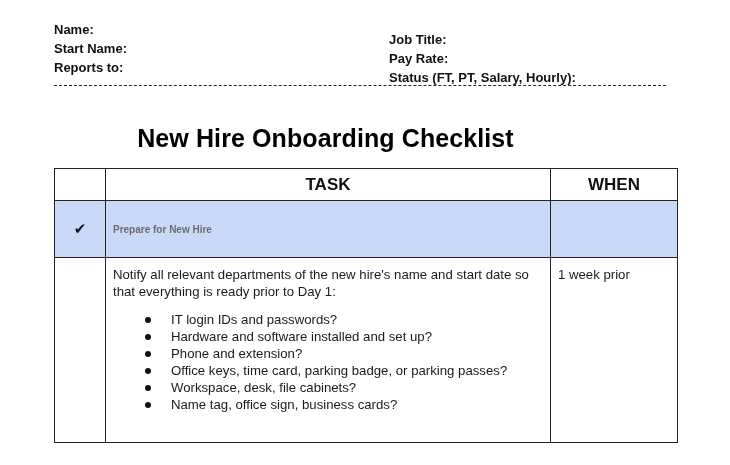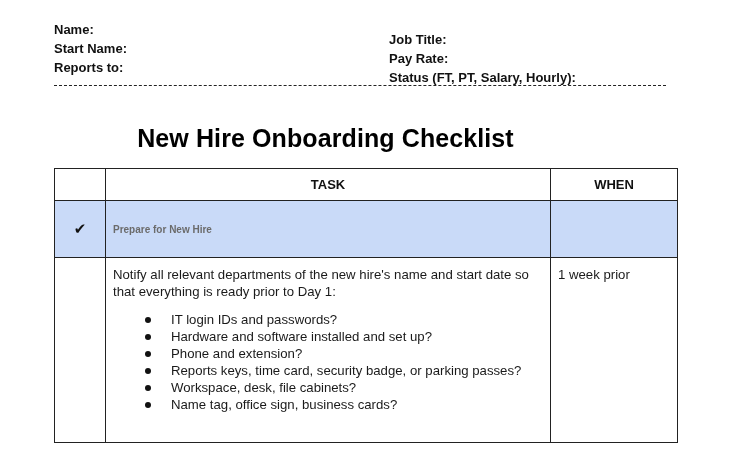--- a/index.html
+++ b/index.html
@@ -22,21 +22,21 @@
     table.checklist {
       position: absolute; left: 54px; top: 168px; width: 623px;
       border-collapse: collapse; table-layout: fixed; font-size: 13.2px;
     }
     table.checklist td, table.checklist th {
       border: 1.3px solid #222; vertical-align: top; padding: 0;
     }
     col.c1 { width: 51px; }
     col.c2 { width: 445px; }
     col.c3 { width: 127px; }
-    th { font-weight: bold; font-size: 13px; height: 31px; text-align: center; vertical-align: middle !important; margin-top: 36px; }
+    th { font-weight: bold; font-size: 17px; height: 31px; text-align: center; vertical-align: middle !important; margin-top: 36px; }
     tr.section td { background: #c9daf8; height: 56px; vertical-align: middle; }
     .check { text-align: center; font-size: 15px; color: #111; }
     .section-label { color: #6b6b6b; font-weight: bold; font-size: 10px; padding-left: 7px !important; }
     .task { padding: 8px 8px 6px 7px !important; line-height: 17px; color: #1a1a1a; }
     .when { padding: 8px 8px 6px 7px !important; line-height: 17px; color: #1a1a1a; }
     tr.row1 td { height: 47px; }
     tr.row2 td { height: 170px; }
     ul.sub { margin: 11px; padding-left: 47px; list-style: none; }
     ul.sub li { position: relative; line-height: 17px; }
     ul.sub li .bullet {
@@ -78,21 +78,21 @@
     <td></td>
   </tr>
   <tr class="row2">
     <td></td>
     <td class="task">
       <div>Notify all relevant departments of the new hire's name and start date so that everything is ready prior to Day 1:</div>
       <ul class="sub">
         <li><span class="bullet"></span><span>IT login IDs and passwords?</span></li>
         <li><span class="bullet"></span><span>Hardware and software installed and set up?</span></li>
         <li><span class="bullet"></span><span>Phone and extension?</span></li>
-        <li><span class="bullet"></span><span>Reports keys, time card, security badge, or parking passes?</span></li>
+        <li><span class="bullet"></span><span>Office keys, time card, parking badge, or parking passes?</span></li>
         <li><span class="bullet"></span><span>Workspace, desk, file cabinets?</span></li>
         <li><span class="bullet"></span><span>Name tag, office sign, business cards?</span></li>
       </ul>
     </td>
     <td class="when">1 week prior</td>
   </tr>
 </tbody>
   </table>
 
 </body></html>

